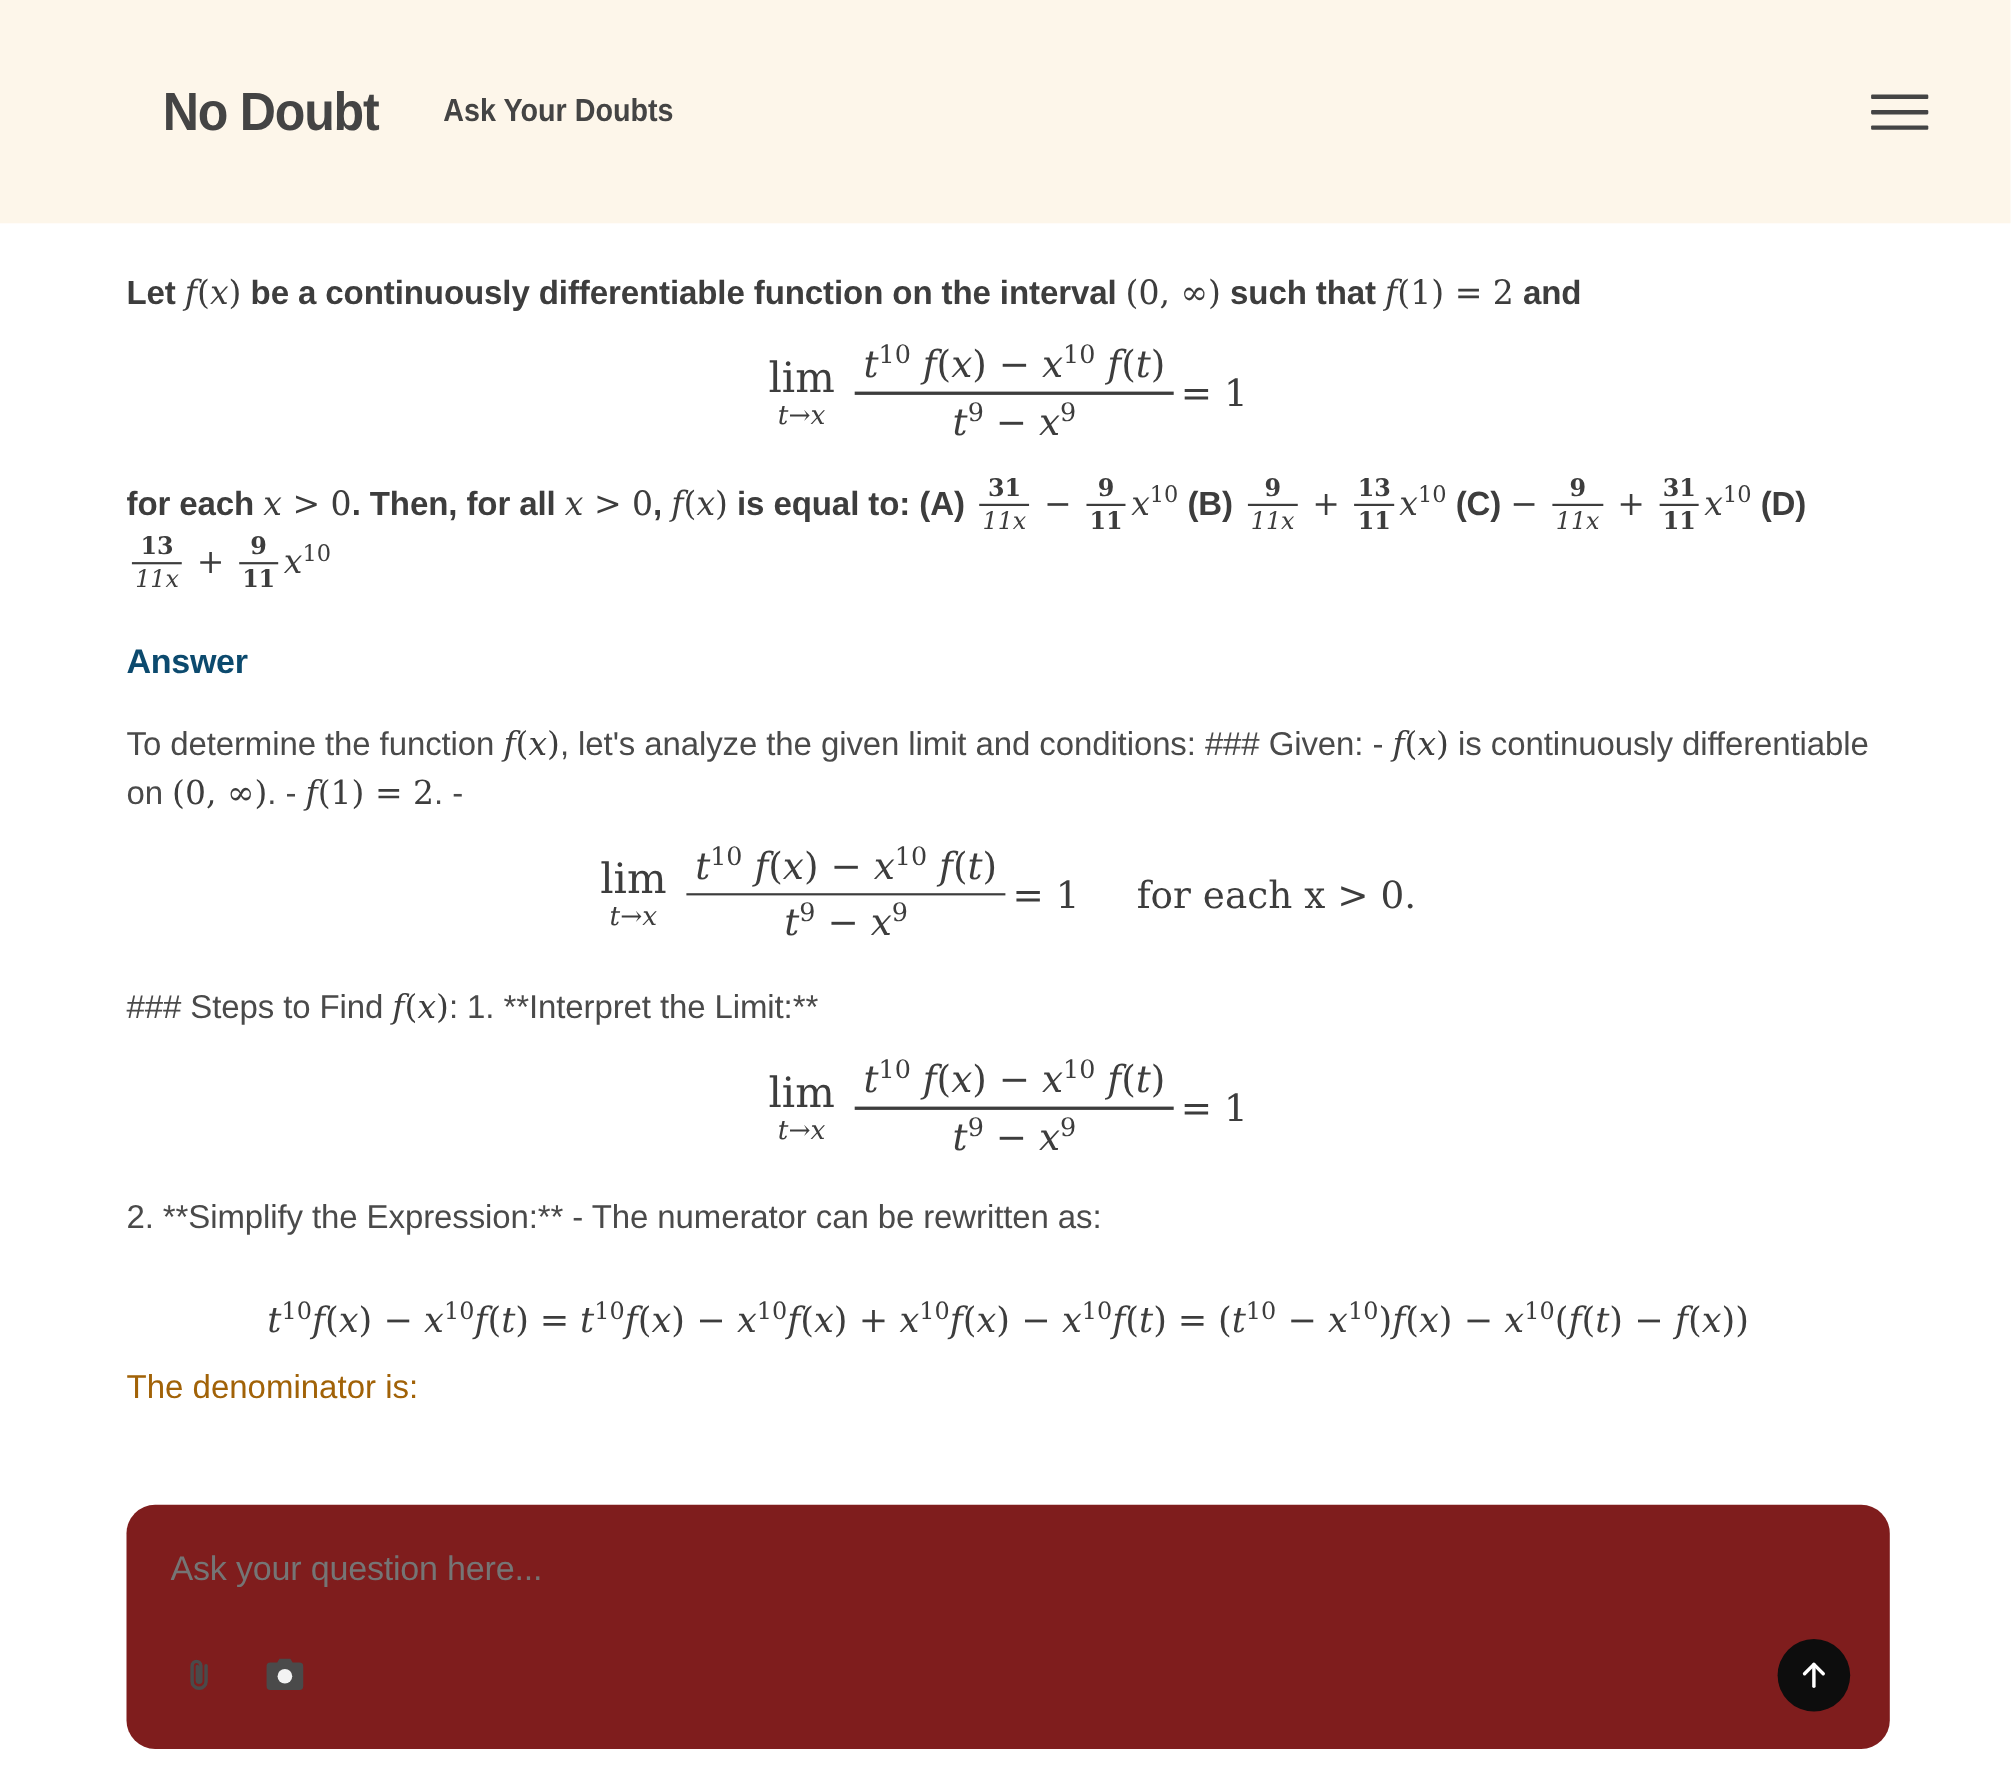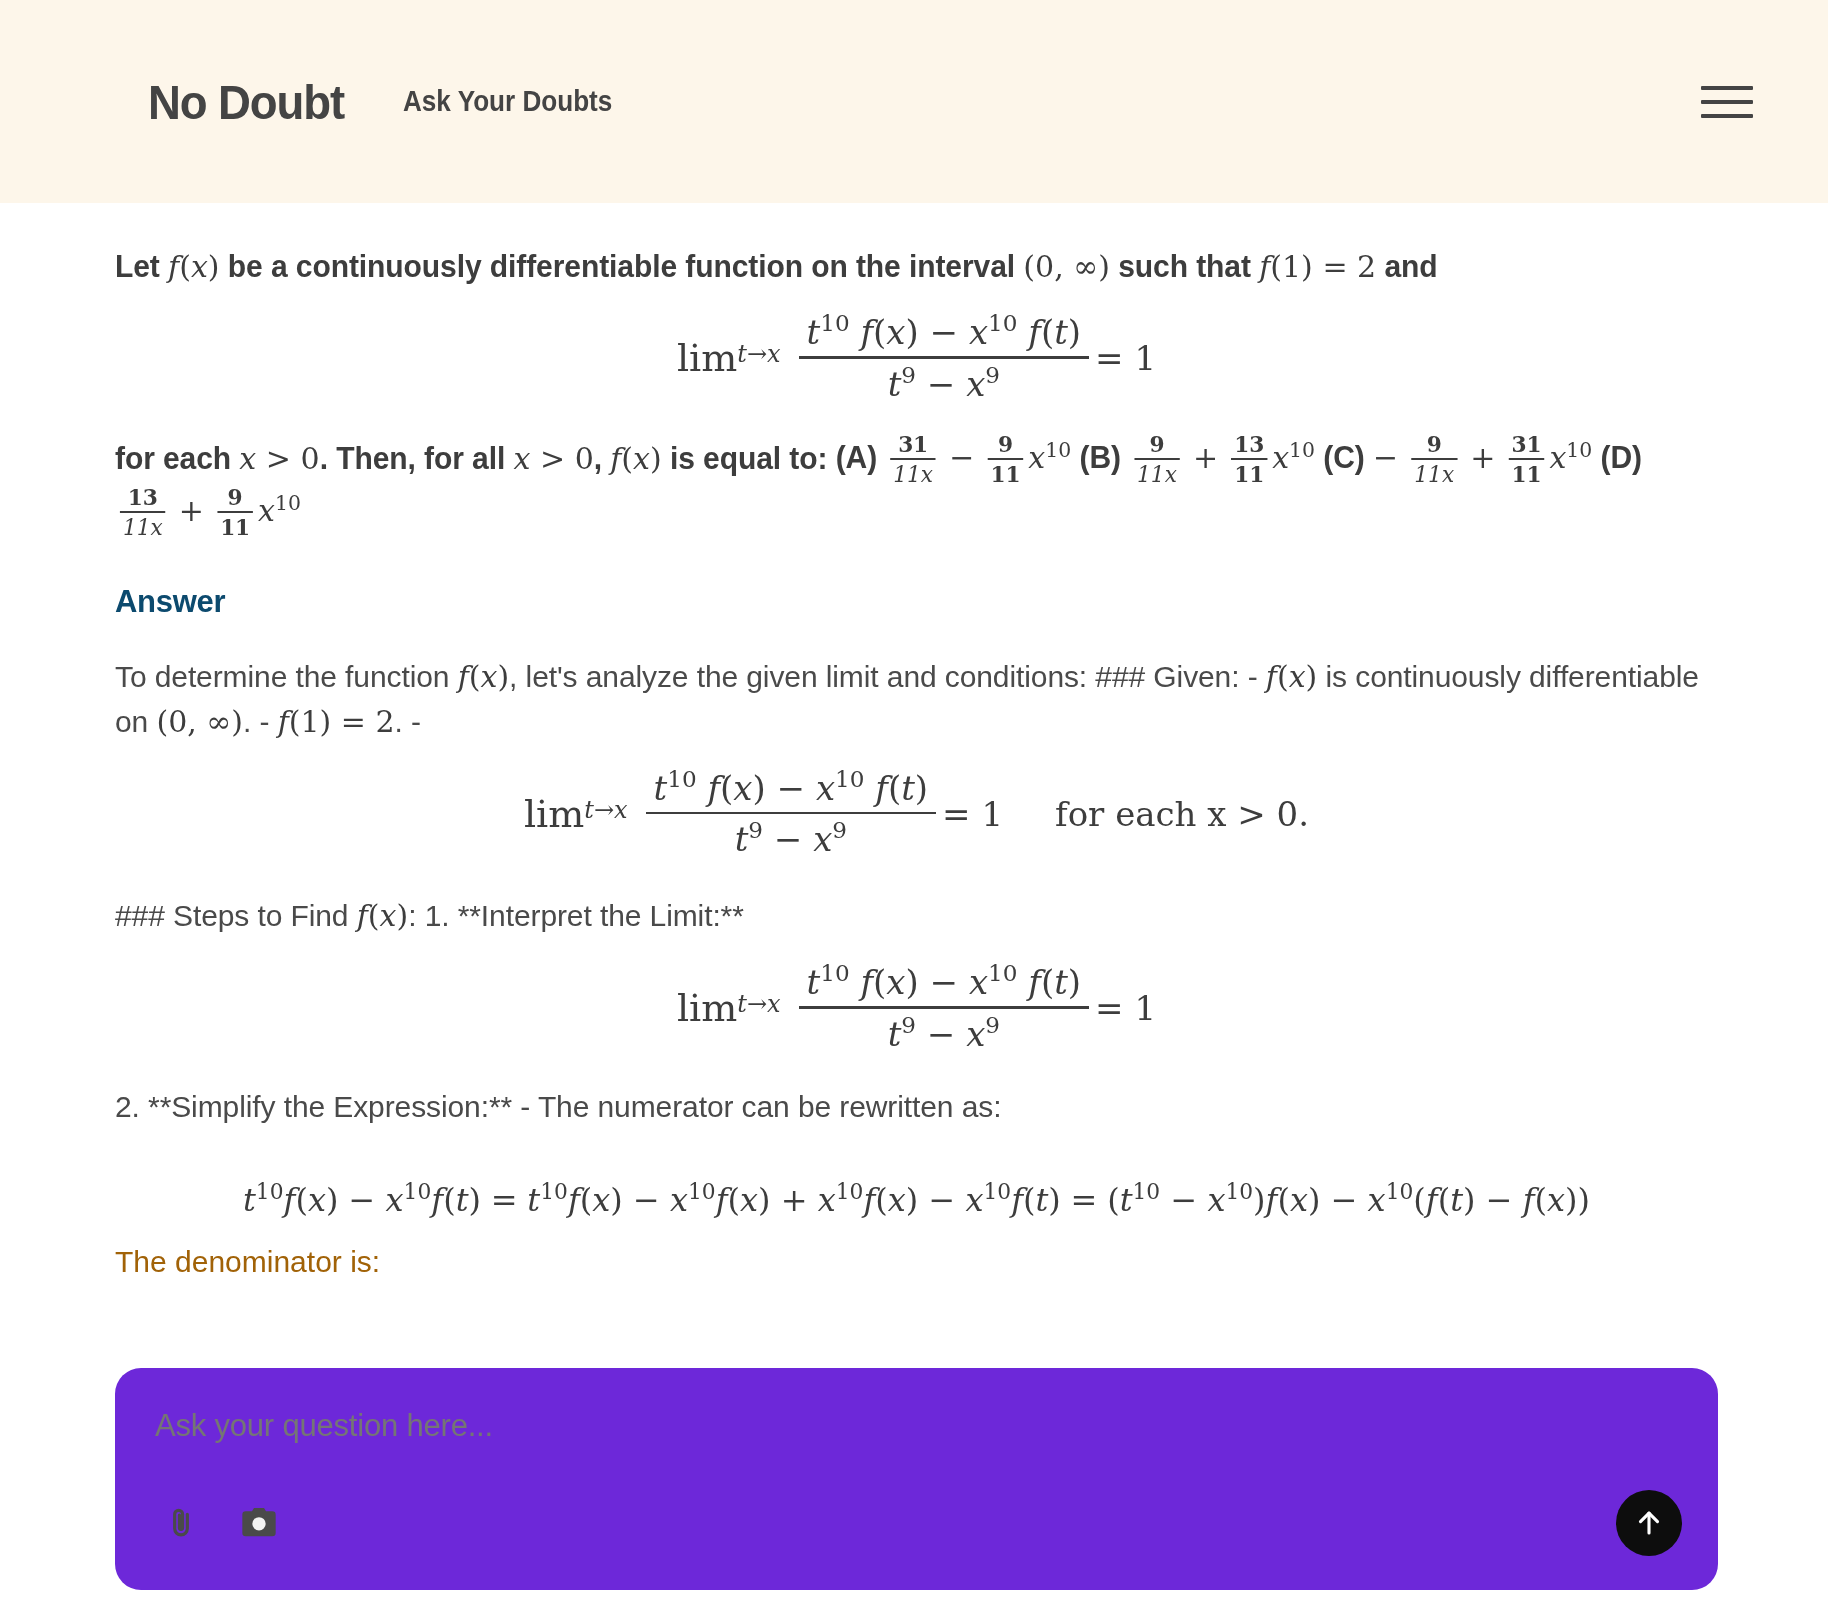--- a/index.html
+++ b/index.html
@@ -144,22 +144,22 @@
     justify-content: center;
     align-items: center;
     margin: 24px 0 30px 0;
     font-family: "DejaVu Serif", "Liberation Serif", serif;
     color: #3d3d3d;
     font-size: 34px;
   }
 
   .limop {
     display: inline-flex;
-    flex-direction: row;
-    align-items: flex-start;
+    flex-direction: column;
+    align-items: center;
     justify-content: center;
     margin-right: 12px;
   }
   .limop .lim-main {
     font-style: normal;
     font-size: 38px;
     line-height: 1;
   }
   .limop .lim-sub {
     font-style: italic;
@@ -223,21 +223,21 @@
     margin-top: 14px;
   }
 
   
   .composer {
     position: absolute;
     left: 115px;
     right: 110px;
     bottom: 32px;
     height: 222px;
-    background: #6d28d9;
+    background: #7f1d1d;
     border-radius: 26px;
     padding: 40px 40px 0 40px;
   }
   .composer-placeholder {
     font-family: "Liberation Sans Narrow", "Liberation Sans", sans-serif;
     font-size: 31px;
     color: #b4b4b4;
     border: none;
     outline: none;
     background: transparent;

